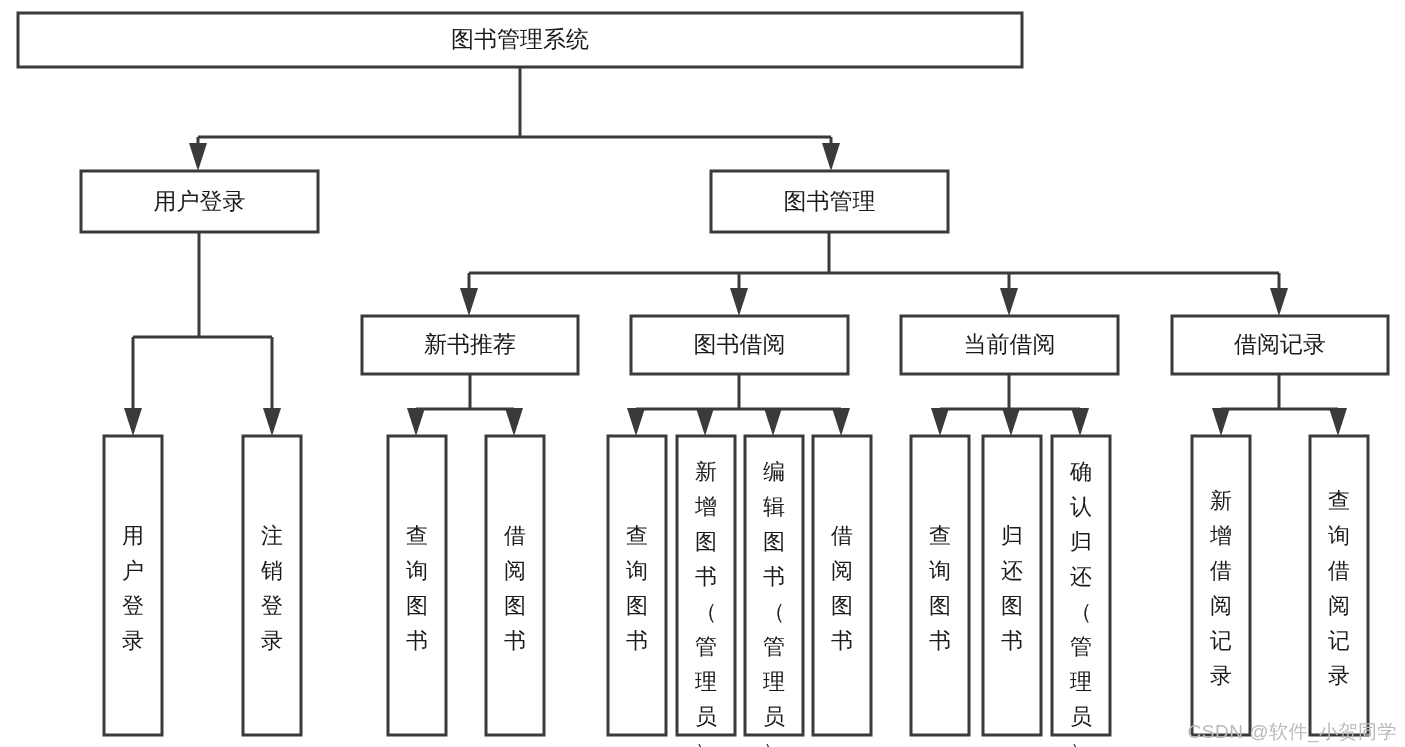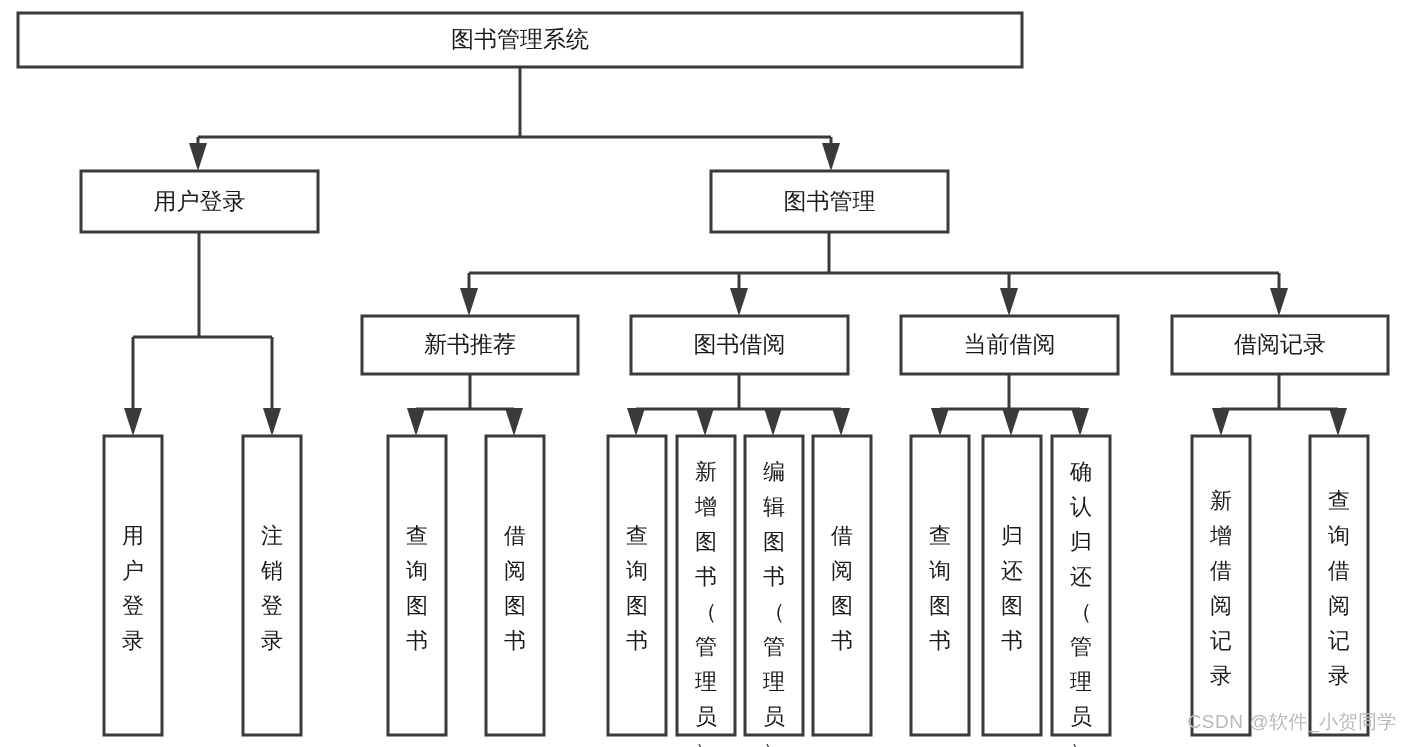--- a/index.html
+++ b/index.html
@@ -50,21 +50,21 @@
     stroke-width: 3;
     fill: none;
   }
   .arrow-head {
     fill: #3a3a3a;
     stroke: none;
   }
   .watermark {
     position: absolute;
     right: 8px;
-    bottom: 12px;
+    bottom: 2px;
     font-family: "Liberation Sans", "DejaVu Sans", sans-serif;
     font-size: 19px;
     color: #b9b9b9;
     white-space: nowrap;
     letter-spacing: 0.5px;
     pointer-events: none;
     user-select: none;
   }
 </style>
 </head>

